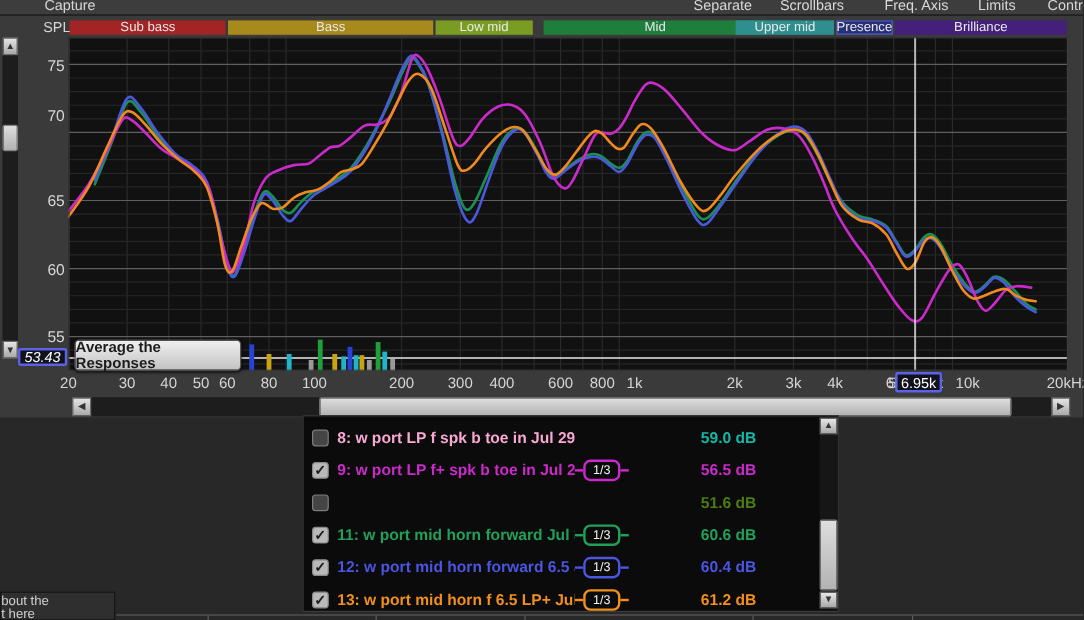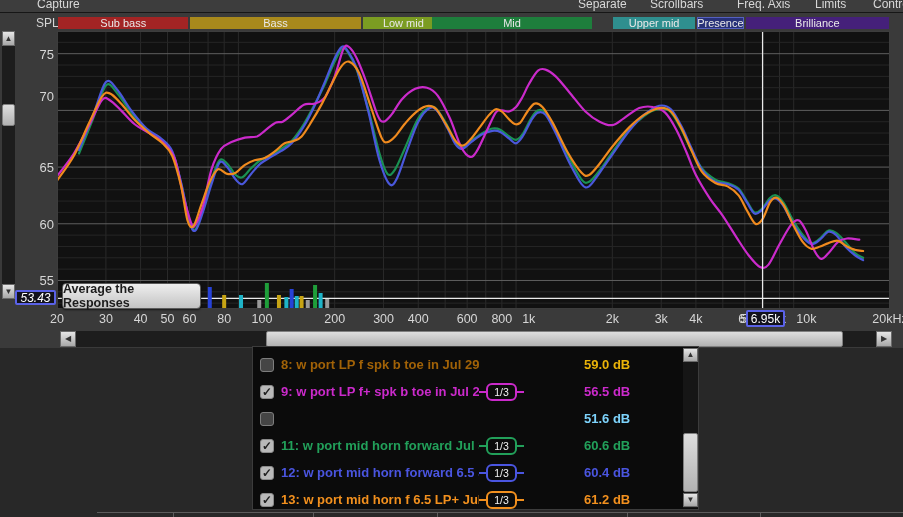--- a/index.html
+++ b/index.html
@@ -62,21 +62,21 @@
       <div class="menu-item" style="left: 737px;">Freq. Axis</div>
       <div class="menu-item" style="left: 815px;">Limits</div>
       <div class="menu-item" style="left: 873px;">Control</div>
     </div>
 
   <div id="spl-label" class="abs">SPL</div>
   <div id="bands">
       <div class="band" style="left: 58px; width: 130.482px; background: rgb(163, 36, 36);">Sub bass</div>
       <div class="band" style="left: 190.482px; width: 170.097px; background: rgb(168, 137, 28);">Bass</div>
       <div class="band" style="left: 362.579px; width: 81.587px; background: rgb(123, 156, 34);">Low mid</div>
-      <div class="band" style="left: 432px; width: 160px; background: rgb(30, 126, 60);">Mid</div>
+      <div class="band" style="left: 453px; width: 186px; background: rgb(30, 126, 60);">Mid</div>
       <div class="band" style="left: 613.34px; width: 81.587px; background: rgb(47, 143, 143);">Upper mid</div>
       <div class="band" style="left: 696.927px; width: 46.8953px; background: rgb(40, 49, 120); box-shadow: rgb(85, 96, 192) 0px 0px 0px 1px inset;">Presence</div>
       <div class="band" style="left: 745.822px; width: 143.188px; background: rgb(69, 32, 122);">Brilliance</div>
     </div>
 
   <svg id="plot" class="abs" style="left:57px;top:31px;" width="833" height="278" viewBox="0 0 833 278">
       <rect x="0" y="0" width="833" height="278" fill="#111111"></rect>
       <line x1="48.89525990199101" y1="0" x2="48.89525990199101" y2="278" stroke="#2a2a2a" stroke-width="1"></line>
       <line x1="83.58699889601766" y1="0" x2="83.58699889601766" y2="278" stroke="#2a2a2a" stroke-width="1"></line>
       <line x1="110.4960022079647" y1="0" x2="110.4960022079647" y2="278" stroke="#2a2a2a" stroke-width="1"></line>
@@ -192,36 +192,36 @@
 
   <div class="sb-track" style="left:60px;top:331px;width:832px;height:16px;"></div>
   <div class="sb-btn" style="left:60px;top:331px;width:16px;height:16px;line-height:14px;">◀</div>
   <div class="sb-thumb" style="left:266px;top:331px;width:577px;height:16px;"></div>
   <div class="sb-btn" style="left:876px;top:331px;width:16px;height:16px;line-height:14px;">▶</div>
 
   <div id="legend" class="abs">
     <div id="legend-rows">
         <div class="lrow" style="top: 5px;">
           <div class="lcheck off"></div>
-          <div class="llabel" style="color: #a16207;">8: w port LP f spk b toe in Jul 29</div>
-          <div class="ldb" style="color: #eab308;">59.0 dB</div>
+          <div class="llabel" style="color: #f9a8d4;">8: w port LP f spk b toe in Jul 29</div>
+          <div class="ldb" style="color: #14b8a6;">59.0 dB</div>
         </div>
         <div class="lrow" style="top: 32px;">
           <div class="lcheck on">✓</div>
           <div class="llabel" style="color: rgb(203, 42, 203);">9: w port LP f+ spk b toe in Jul 29</div>
           <div class="lbadge">
             <div class="dash" style="background: rgb(203, 42, 203);"></div>
             <div class="box" style="border-color: rgb(203, 42, 203);">1/3</div>
             <div class="dash" style="background: rgb(203, 42, 203);"></div>
           </div>
           <div class="ldb" style="color: rgb(203, 42, 203);">56.5 dB</div>
         </div>
         <div class="lrow" style="top: 59px;">
           <div class="lcheck off"></div>
-          <div class="ldb" style="color: #7dd3fc;">51.6 dB</div>
+          <div class="ldb" style="color: #4d7c0f;">51.6 dB</div>
         </div>
         <div class="lrow" style="top: 86px;">
           <div class="lcheck on">✓</div>
           <div class="llabel" style="color: rgb(34, 160, 90);">11: w port mid horn forward Jul 30</div>
           <div class="lbadge">
             <div class="dash" style="background: rgb(34, 160, 90);"></div>
             <div class="box" style="border-color: rgb(34, 160, 90);">1/3</div>
             <div class="dash" style="background: rgb(34, 160, 90);"></div>
           </div>
           <div class="ldb" style="color: rgb(34, 160, 90);">60.6 dB</div>
@@ -246,20 +246,24 @@
           </div>
           <div class="ldb" style="color: rgb(242, 144, 30);">61.2 dB</div>
         </div>
       </div>
     <div class="sb-track" style="left:430px;top:1px;width:15px;height:160px;background:#161616;"></div>
     <div class="sb-btn" style="left:430px;top:1px;width:15px;height:14px;line-height:12px;">▲</div>
     <div class="sb-thumb" style="left:430px;top:86px;width:15px;height:59px;"></div>
     <div class="sb-btn" style="left:430px;top:146px;width:15px;height:14px;line-height:12px;">▼</div>
   </div>
 
+  <div id="tooltip" class="abs">
+    <div>bout the</div>
+    <div>t here</div>
+  </div>
 
   <div class="abs" style="left:97px;top:512px;width:806px;height:1px;background:#5c5c5c;"></div>
   <div id="bottom-ticks">
       <div class="bottom-tick" style="left: 173px;"></div>
       <div class="bottom-tick" style="left: 313px;"></div>
       <div class="bottom-tick" style="left: 437px;"></div>
       <div class="bottom-tick" style="left: 627px;"></div>
       <div class="bottom-tick" style="left: 760px;"></div>
     </div>
 </div>

